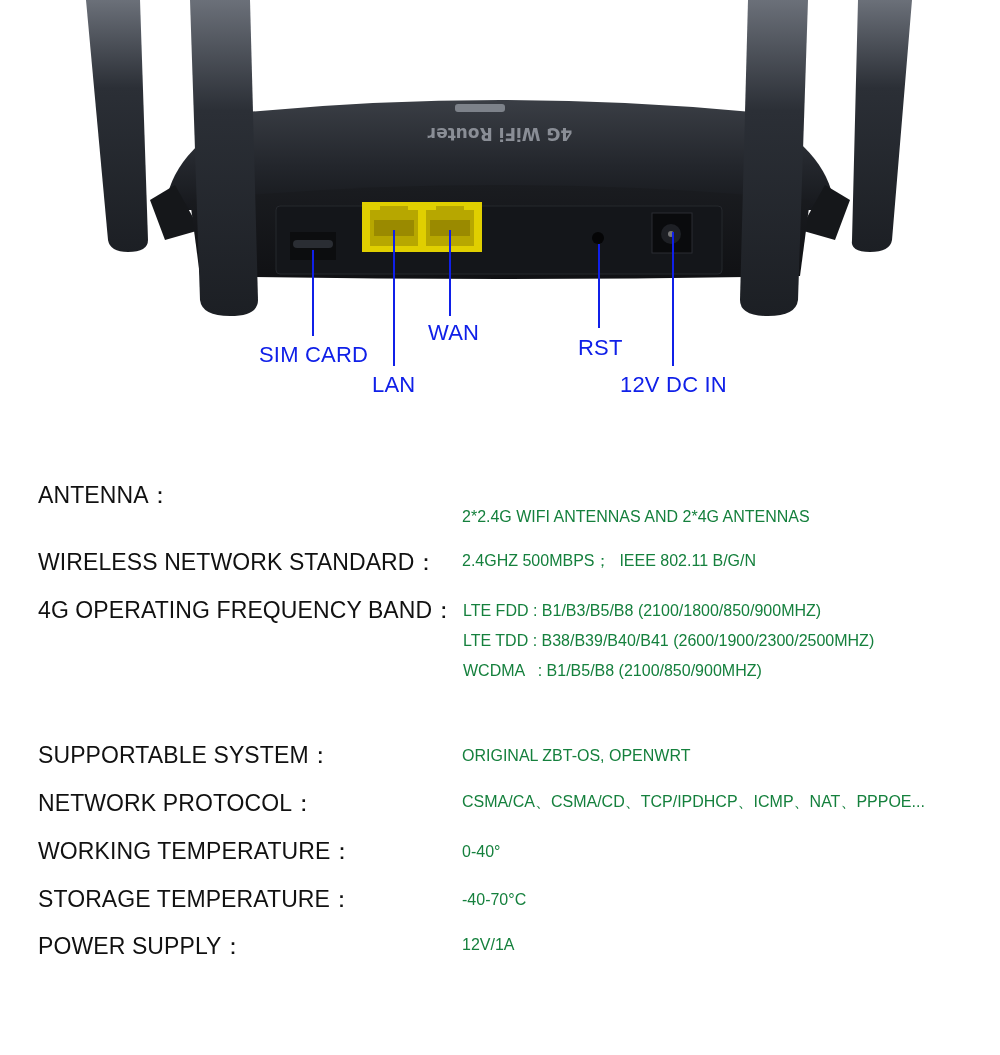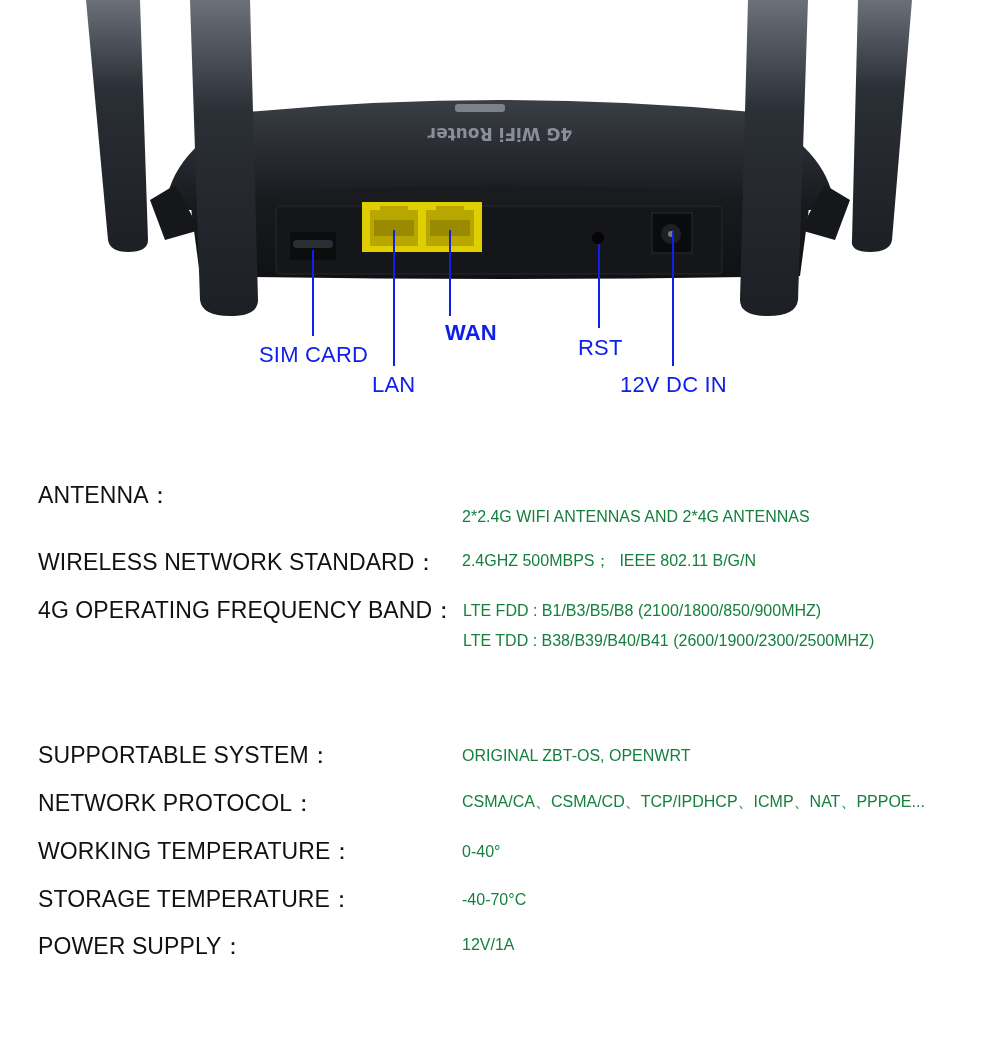--- a/index.html
+++ b/index.html
@@ -104,41 +104,42 @@
       <line x1="313" y1="250" x2="313" y2="336"></line>
       <line x1="394" y1="230" x2="394" y2="366"></line>
       <line x1="450" y1="230" x2="450" y2="316"></line>
       <line x1="599" y1="244" x2="599" y2="328"></line>
       <line x1="673" y1="232" x2="673" y2="366"></line>
     </g>
   </svg>
 
   <span class="callout-label" style="left:259px; top:342px;">SIM CARD</span>
   <span class="callout-label" style="left:372px; top:372px;">LAN</span>
-  <span class="callout-label" style="left:445px; top:320px;font-weight:bold;">WAN</span>
+  <span class="callout-label" style="left:428px; top:320px;">WAN</span>
   <span class="callout-label" style="left:578px; top:335px;">RST</span>
   <span class="callout-label" style="left:620px; top:372px;">12V DC IN</span>
 </div>
 
 <div class="specs">
 
   <span class="spec-label" style="top:480px;">ANTENNA：</span>
   <div class="spec-value" style="left:462px; top:502px;">
     <span class="line">2*2.4G WIFI ANTENNAS AND 2*4G ANTENNAS</span>
   </div>
 
   <span class="spec-label" style="top:547px;">WIRELESS NETWORK STANDARD：</span>
   <div class="spec-value" style="left:462px; top:546px;">
     <span class="line" style="white-space:pre;">2.4GHZ 500MBPS；  IEEE 802.11 B/G/N</span>
   </div>
 
   <span class="spec-label" style="top:595px;">4G OPERATING FREQUENCY BAND：</span>
   <div class="spec-value" style="left:463px; top:596px;">
     <span class="line">LTE FDD : B1/B3/B5/B8 (2100/1800/850/900MHZ)</span>
     <span class="line">LTE TDD : B38/B39/B40/B41 (2600/1900/2300/2500MHZ)</span>
+    <span class="line" style="white-space:pre;">WCDMA   : B1/B5/B8 (2100/850/900MHZ)</span>
   </div>
 
   <span class="spec-label" style="top:740px;">SUPPORTABLE SYSTEM：</span>
   <div class="spec-value" style="left:462px; top:741px;">
     <span class="line">ORIGINAL ZBT-OS, OPENWRT</span>
   </div>
 
   <span class="spec-label" style="top:788px;">NETWORK PROTOCOL：</span>
   <div class="spec-value" style="left:462px; top:787px;">
     <span class="line">CSMA/CA、CSMA/CD、TCP/IPDHCP、ICMP、NAT、PPPOE...</span>

